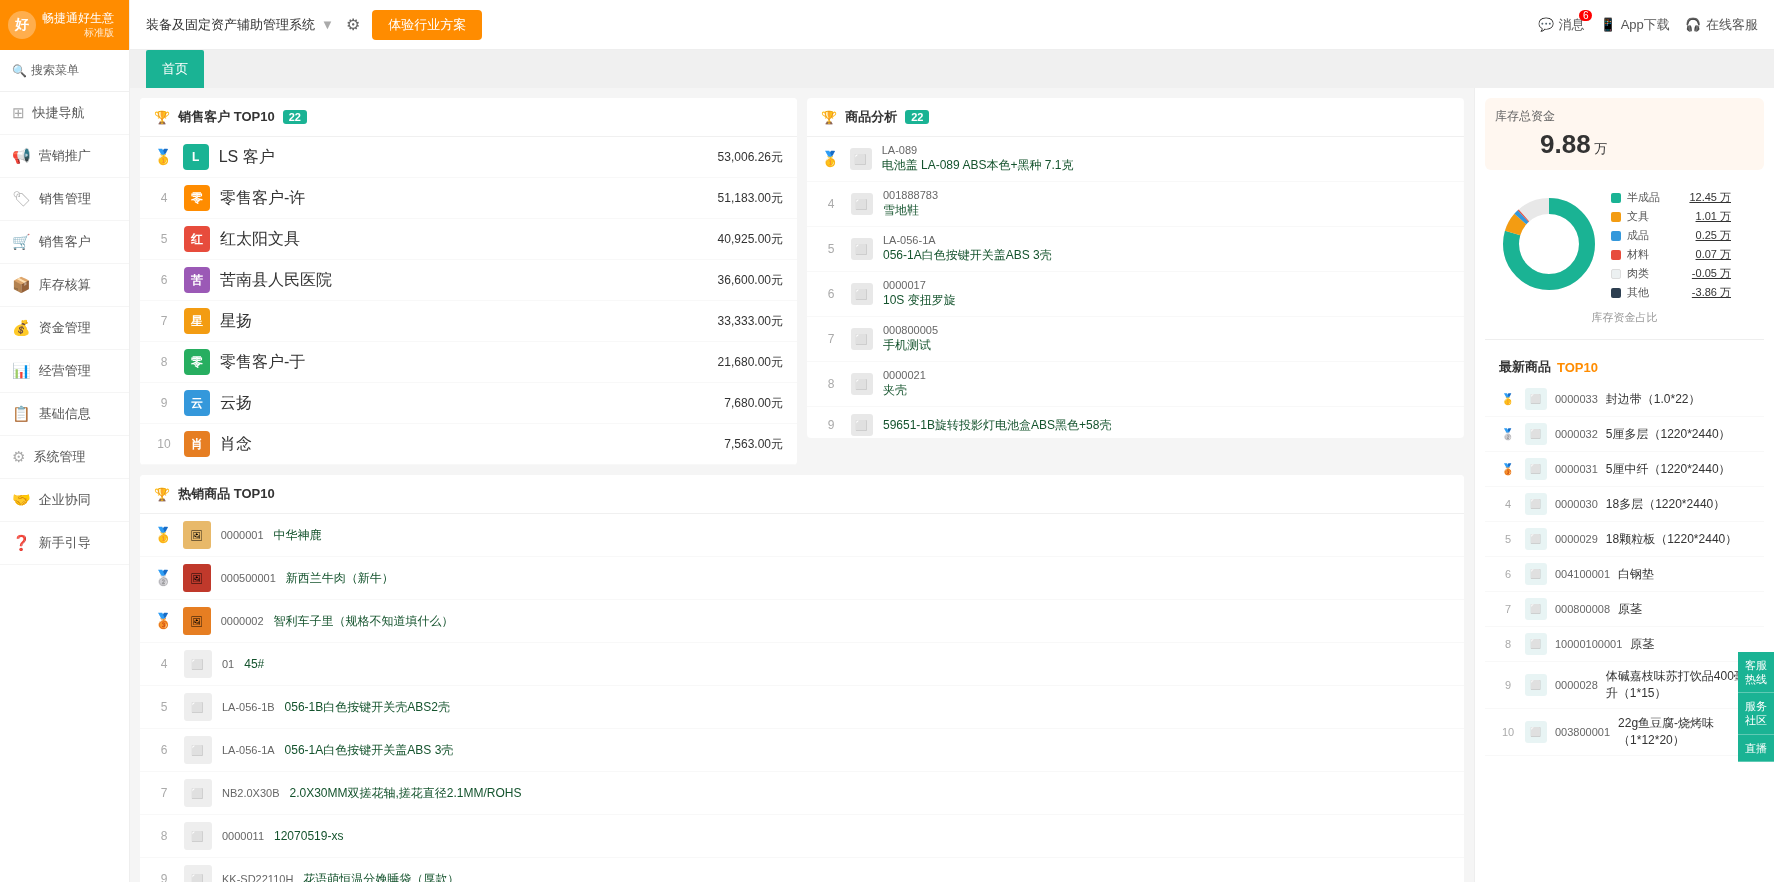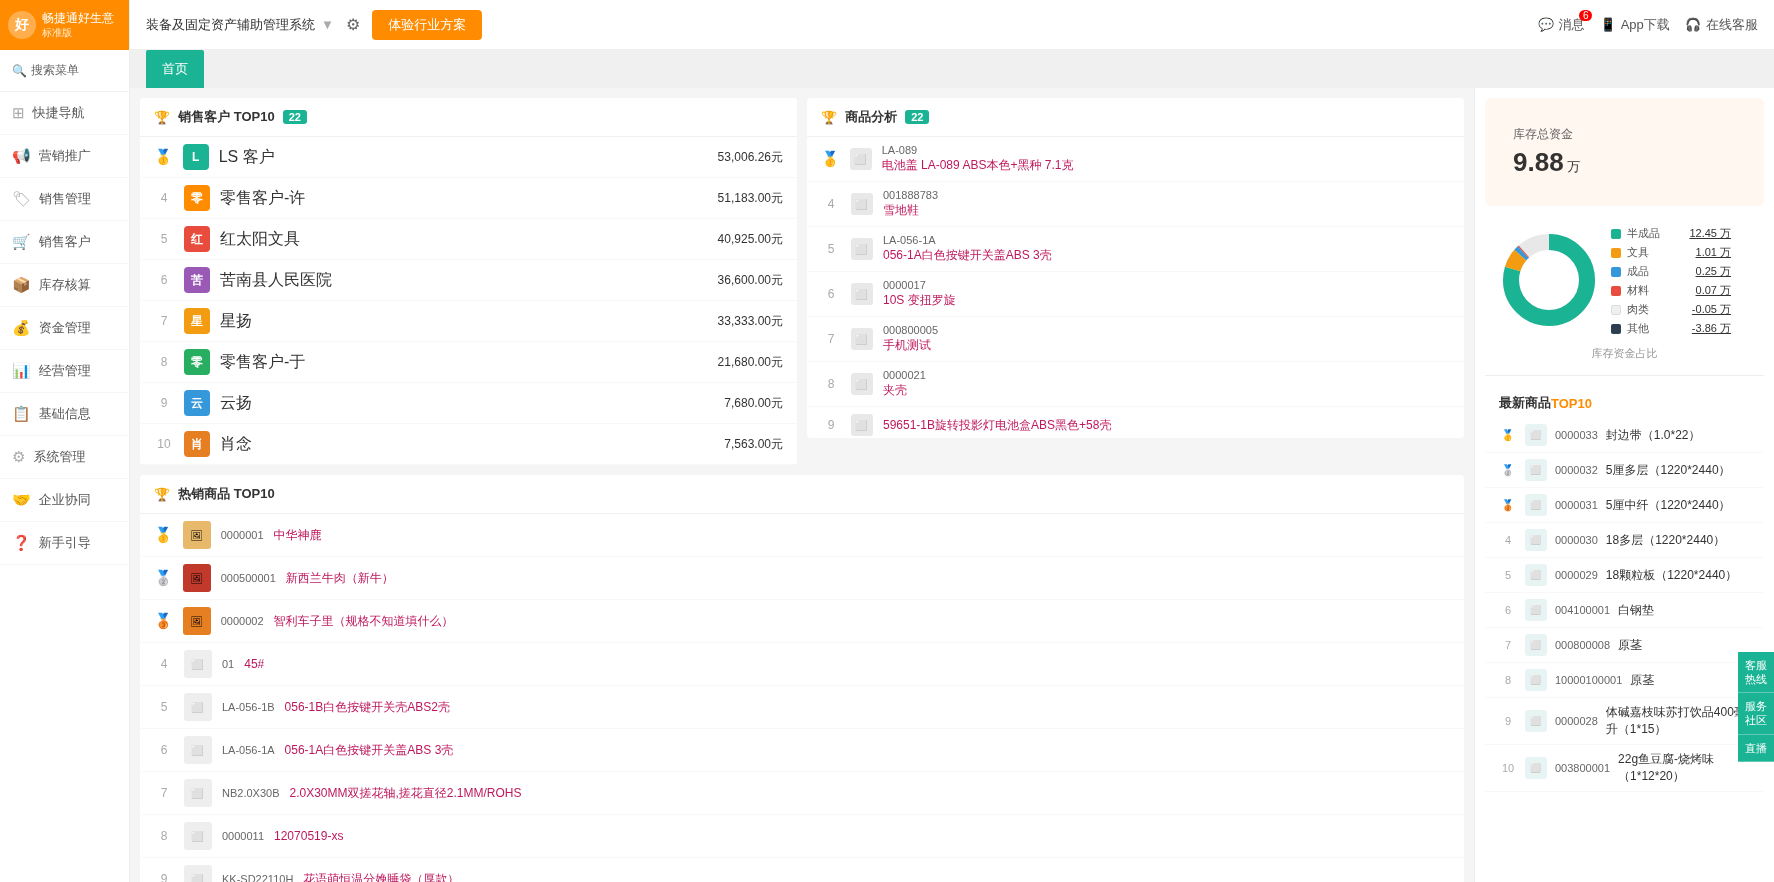--- a/index.html
+++ b/index.html
@@ -26,21 +26,21 @@
       gap: 6px;
       min-height: 50px;
     }
     .sidebar-logo .logo-icon {
       width: 28px; height: 28px;
       background: rgba(255,255,255,0.3);
       border-radius: 50%;
       display: flex; align-items: center; justify-content: center;
       font-size: 14px; font-weight: bold;
     }
-    .sidebar-logo .logo-text { font-size: 12px; line-height: 1.3; }
+    .sidebar-logo .logo-text { font-size: 12px; line-height: 1.3; text-align: right; }
     .sidebar-search {
       padding: 8px;
       border-bottom: 1px solid #f0f0f0;
     }
     .sidebar-search-inner {
       display: flex; align-items: center; gap: 4px;
       color: #666; font-size: 12px; cursor: pointer;
       padding: 4px;
     }
     .sidebar-nav-item {
@@ -182,21 +182,21 @@
       border-bottom: 1px solid #f8f8f8;
       gap: 10px;
     }
     .prod-img {
       width: 28px; height: 28px; border-radius: 3px;
       background: #eee; flex-shrink: 0;
       display: flex; align-items: center; justify-content: center;
       overflow: hidden;
     }
     .prod-code { color: #666; font-size: 11px; }
-    .prod-name { color: #be185d; font-size: 12px; flex: 1; }
+    .prod-name { color: #14532d; font-size: 12px; flex: 1; }
     .prod-info { display: flex; flex-direction: column; gap: 1px; flex: 1; }
     .inventory-title { color: #666; font-size: 12px; }
 
     .donut-container {
       display: flex;
       align-items: center;
       gap: 12px;
       padding: 10px 14px;
     }
     .donut-svg { flex-shrink: 0; }
@@ -205,21 +205,21 @@
     .legend-color { width: 10px; height: 10px; border-radius: 2px; flex-shrink: 0; }
     .legend-label { flex: 1; color: #555; }
     .legend-value { color: #333; text-align: right; text-decoration: underline; }
 
     .inventory-sub { text-align: center; font-size: 11px; color: #999; padding-bottom: 8px; }
 
     
     .newest-header {
       font-size: 13px; font-weight: bold; color: #333;
       padding: 12px 14px 6px;
-      display: flex; align-items: center; gap: 0;
+      display: flex; align-items: center; gap: 6px;
     }
     .newest-header .top10-badge { color: #ff8c00; font-weight: bold; }
     .newest-row {
       display: flex;
       align-items: center;
       padding: 6px 14px;
       border-bottom: 1px solid #f8f8f8;
       gap: 8px;
     }
     .nr-num { width: 18px; text-align: center; font-size: 11px; color: #aaa; }
@@ -597,24 +597,24 @@
             <span style="font-size:10px;color:#aaa">⬜</span>
           </div>
           <span class="prod-code">KK-SD22110H</span>
           <span class="prod-name">花语萌恒温分娩睡袋（厚款）</span>
         </div>
       </div>
     </div>
 
     <div class="content-right">
 
-      <div style="background:#fff7f0;border-radius:6px;padding:28px;margin-bottom:10px;">
+      <div style="background:#fff7f0;border-radius:6px;padding:10px;margin-bottom:10px;">
         <div class="inventory-title">库存总资金</div>
         <div style="font-size:13px;color:#333;margin-top:4px;">
-          <span class="amount" style="font-size:26px;font-weight:bold;">9.88</span>
+          <span class="amount" style="font-size:26px;font-weight:bold;margin-left:45px;">9.88</span>
           <span class="unit">万</span>
         </div>
       </div>
 
       <div class="donut-container">
         <div>
           <svg width="100" height="100" viewBox="0 0 100 100" class="donut-svg">
 
             <circle cx="50" cy="50" r="38" fill="none" stroke="#e8e8e8" stroke-width="16"></circle>
 

